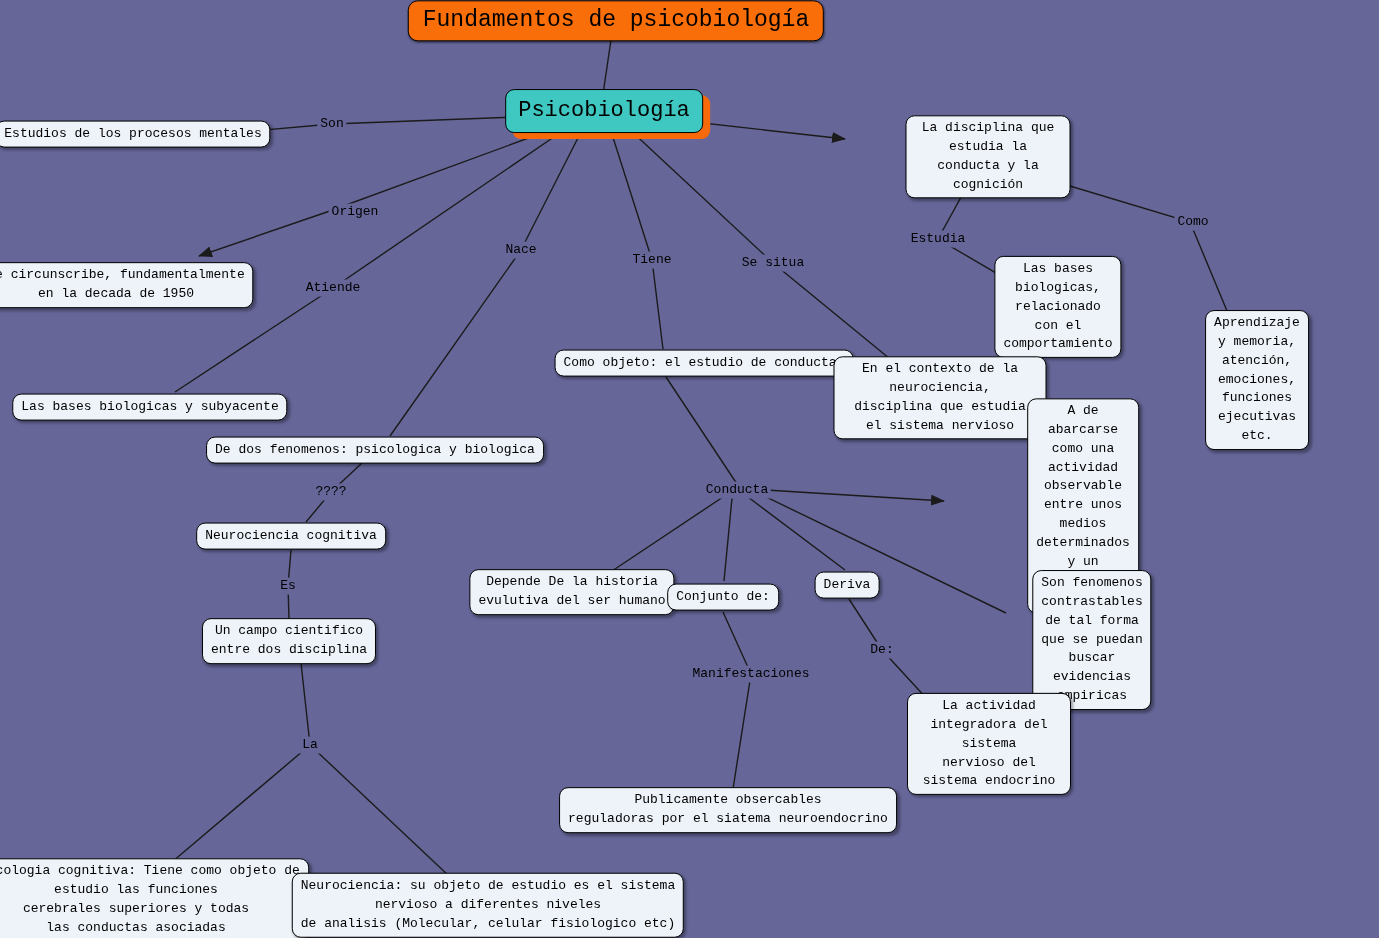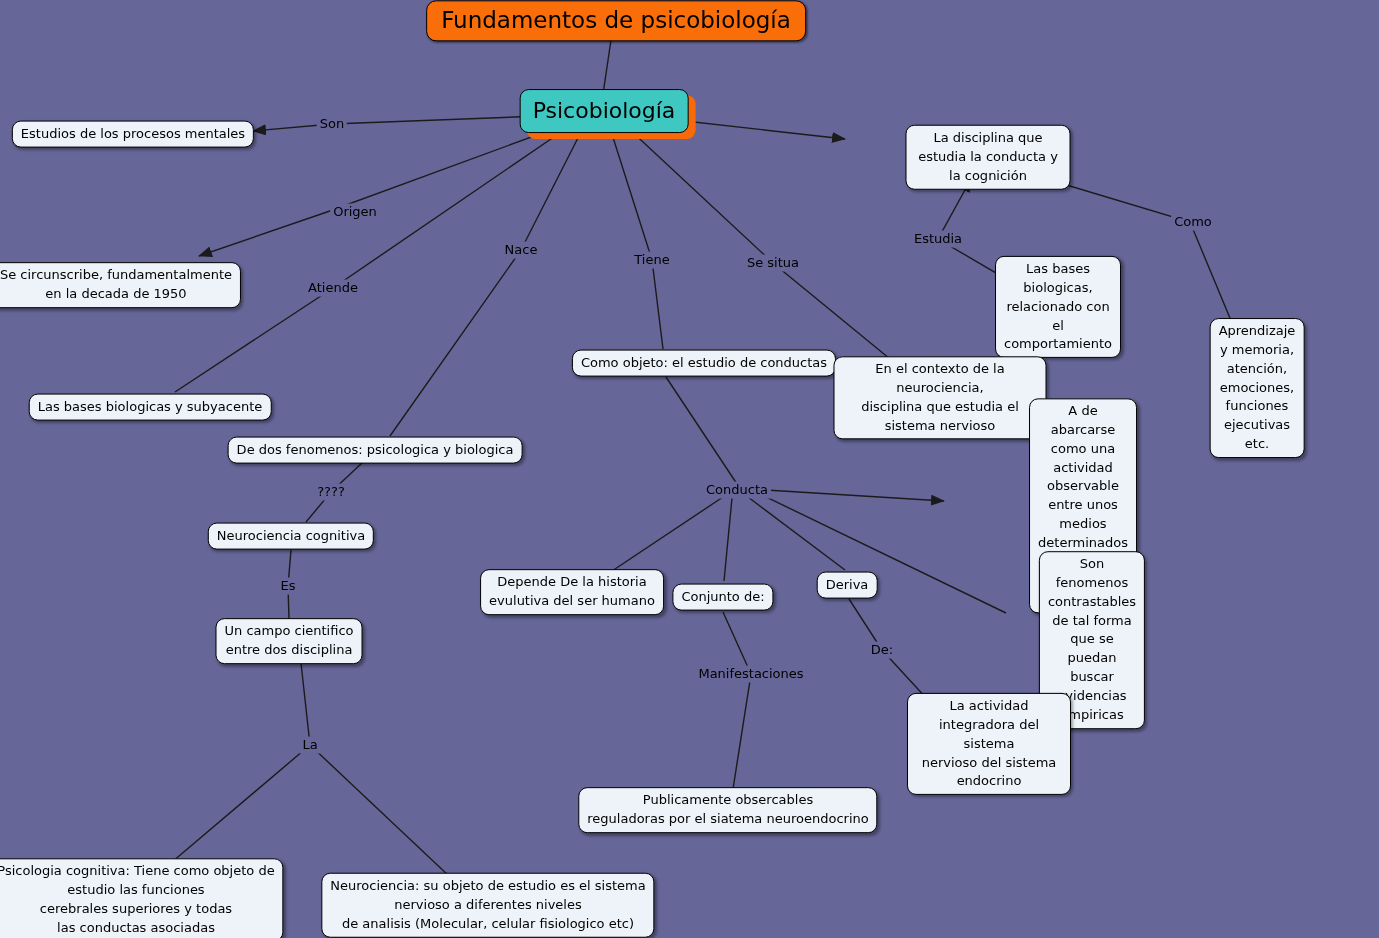--- a/index.html
+++ b/index.html
@@ -1,21 +1,21 @@
 <!DOCTYPE html>
 <html><head>
 <meta charset="utf-8">
 <style>
   html,body{margin:0;padding:0;}
   body{
     width:1379px;height:938px;position:relative;overflow:hidden;
     background:#666699;
     font-family:"DejaVu Sans","Liberation Sans",sans-serif;
   }
-  #canvas{position:absolute;left:0;top:0;width:1153px;height:938px;}
+  #canvas{position:absolute;left:0;top:0;width:1153px;height:938px;font-family:Liberation Mono, monospace;}
   svg#edges{position:absolute;left:0;top:0;z-index:1;}
   .edge{stroke:#1b1b1b;stroke-width:1.4;fill:none;}
   .edge-label{
     position:absolute;transform:translate(-50%,-50%);z-index:2;
     color:#000000;background:#666699;padding:0 3px;
     font-size:13px;line-height:1.3;white-space:nowrap;
   }
   .node{
     position:absolute;transform:translate(-50%,-50%);z-index:3;
     background:#eef3f9;border:1px solid #000;border-radius:9px;
@@ -69,21 +69,21 @@
     </svg>
   <div class="node title" id="title-node" style="left: 616px; top: 21px;">Fundamentos de psicobiología</div>
   <div class="node root" id="root-node" style="left: 604px; top: 111px;">Psicobiología</div>
 <div class="node" style="left: 133px; top: 134px;">Estudios de los procesos mentales</div>
     <div class="node" style="left: 988px; top: 157px;">La disciplina que estudia la conducta y la cognición</div>
     <div class="node" style="left: 116px; top: 285px;">Se circunscribe, fundamentalmente
 en la decada de 1950</div>
     <div class="node" style="left: 1058px; top: 307px;">Las bases biologicas,
 relacionado con el comportamiento</div>
     <div class="node" style="left: 704px; top: 363px;">Como objeto: el estudio de conductas</div>
-    <div class="node" style="left: 1257px; top: 380px; margin-top: 8px;">Aprendizaje y memoria, atención,
+    <div class="node" style="left: 1257px; top: 380px;">Aprendizaje y memoria, atención,
 emociones, funciones ejecutivas etc.</div>
     <div class="node" style="left: 940px; top: 398px;">En el contexto de la neurociencia,
 disciplina que estudia el sistema nervioso</div>
     <div class="node" style="left: 150px; top: 407px;">Las bases biologicas y subyacente</div>
     <div class="node" style="left: 375px; top: 450px;">De dos fenomenos: psicologica y biologica</div>
     <div class="node" style="left: 1083px; top: 506px;">A de abarcarse como una actividad
 observable entre unos medios
 determinados y un resultado o finaliada</div>
     <div class="node" style="left: 291px; top: 536px;">Neurociencia cognitiva</div>
     <div class="node" style="left: 572px; top: 592px;">Depende De la historia

